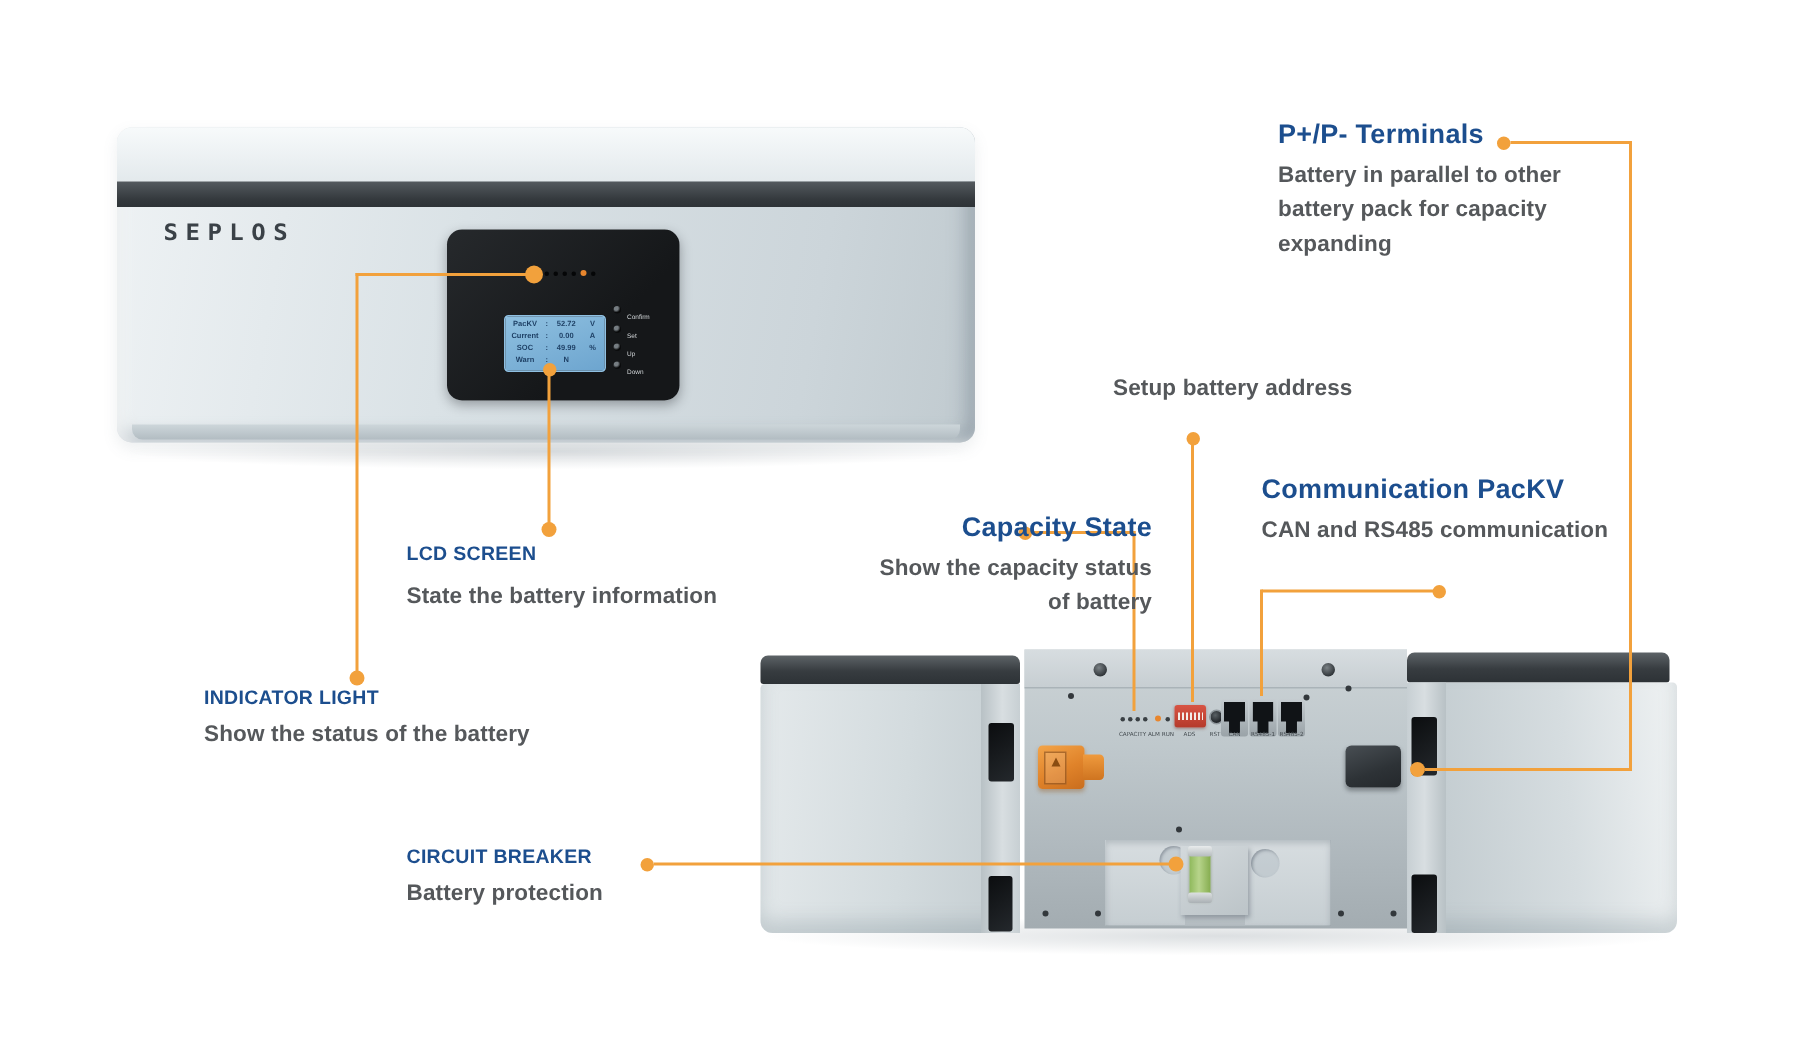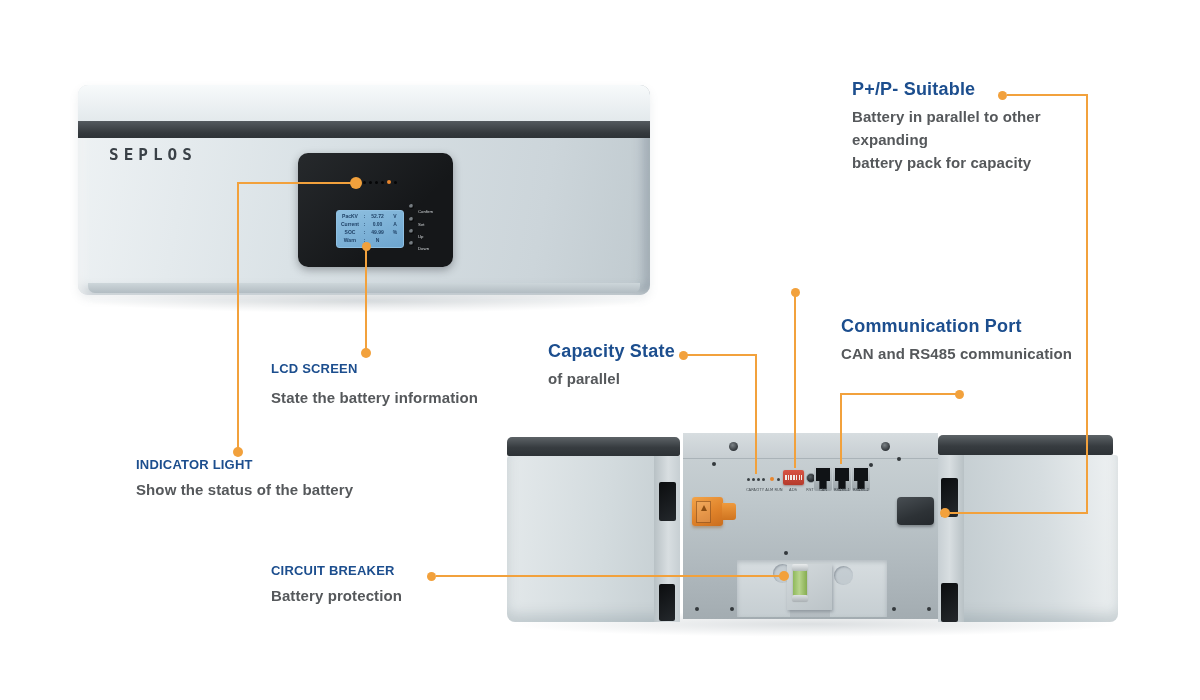--- a/index.html
+++ b/index.html
@@ -297,42 +297,44 @@
   <div class="lead" style="left:1007px;top:94px;width:81px;height:2px;"></div>
   <div class="lead" style="left:1086px;top:94px;width:2px;height:420px;"></div>
   <div class="lead" style="left:950px;top:512px;width:138px;height:2px;"></div>
   <div class="dot" style="left:940px;top:508px;width:10px;height:10px;"></div>
 
   <div class="dot" style="left:427px;top:572px;width:9px;height:9px;"></div>
   <div class="lead" style="left:436px;top:575px;width:348px;height:2px;"></div>
   <div class="dot" style="left:779px;top:571px;width:10px;height:10px;"></div>
 
   <div class="callout" style="left:852px;top:79px;width:260px;">
-    <div class="c-title">P+/P- Suitable</div>
+    <div class="c-title">P+/P- Terminals</div>
     <div class="c-desc">
       <div>Battery in parallel to other</div>
+      <div>battery pack for capacity</div>
       <div>expanding</div>
-      <div>battery pack for capacity</div>
     </div>
   </div>
 
   <div class="callout" style="left:742px;top:242px;width:260px;">
+    <div class="c-desc">Setup battery address</div>
   </div>
 
   <div class="callout" style="left:841px;top:316px;width:270px;">
-    <div class="c-title">Communication Port</div>
+    <div class="c-title">Communication PacKV</div>
     <div class="c-desc">
       <div>CAN and RS485 communication</div>
     </div>
   </div>
 
-  <div class="callout" style="left:548px;top:341px;width:220px;">
+  <div class="callout" style="left:548px;top:341px;width:220px;text-align:right;">
     <div class="c-title">Capacity State</div>
     <div class="c-desc">
-      <div>of parallel</div>
+      <div>Show the capacity status</div>
+      <div>of battery</div>
     </div>
   </div>
 
   <div class="callout" style="left:271px;top:362px;width:260px;">
     <div class="c-title caps">LCD SCREEN</div>
     <div class="c-desc" style="margin-top:9px;">State the battery information</div>
   </div>
 
   <div class="callout" style="left:136px;top:458px;width:260px;">
     <div class="c-title caps">INDICATOR LIGHT</div>

